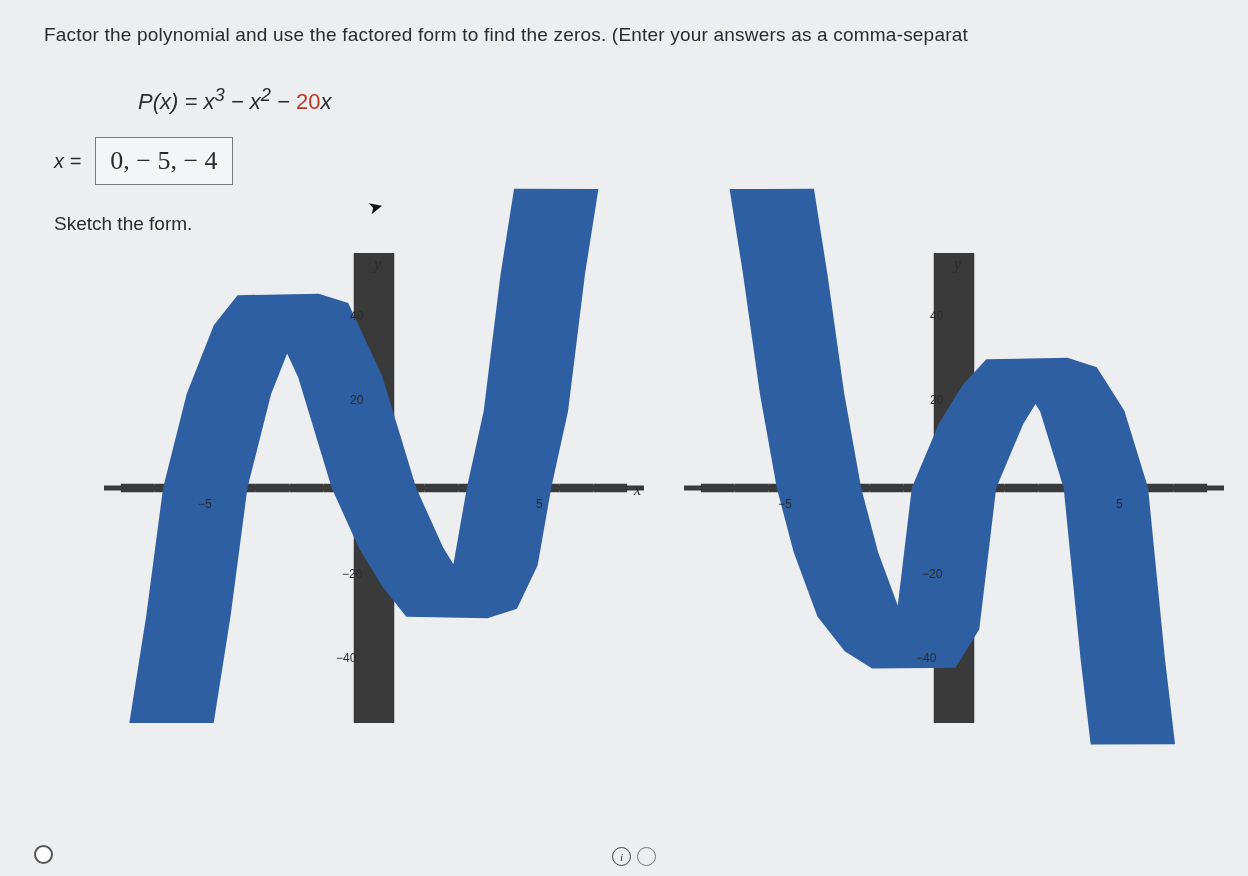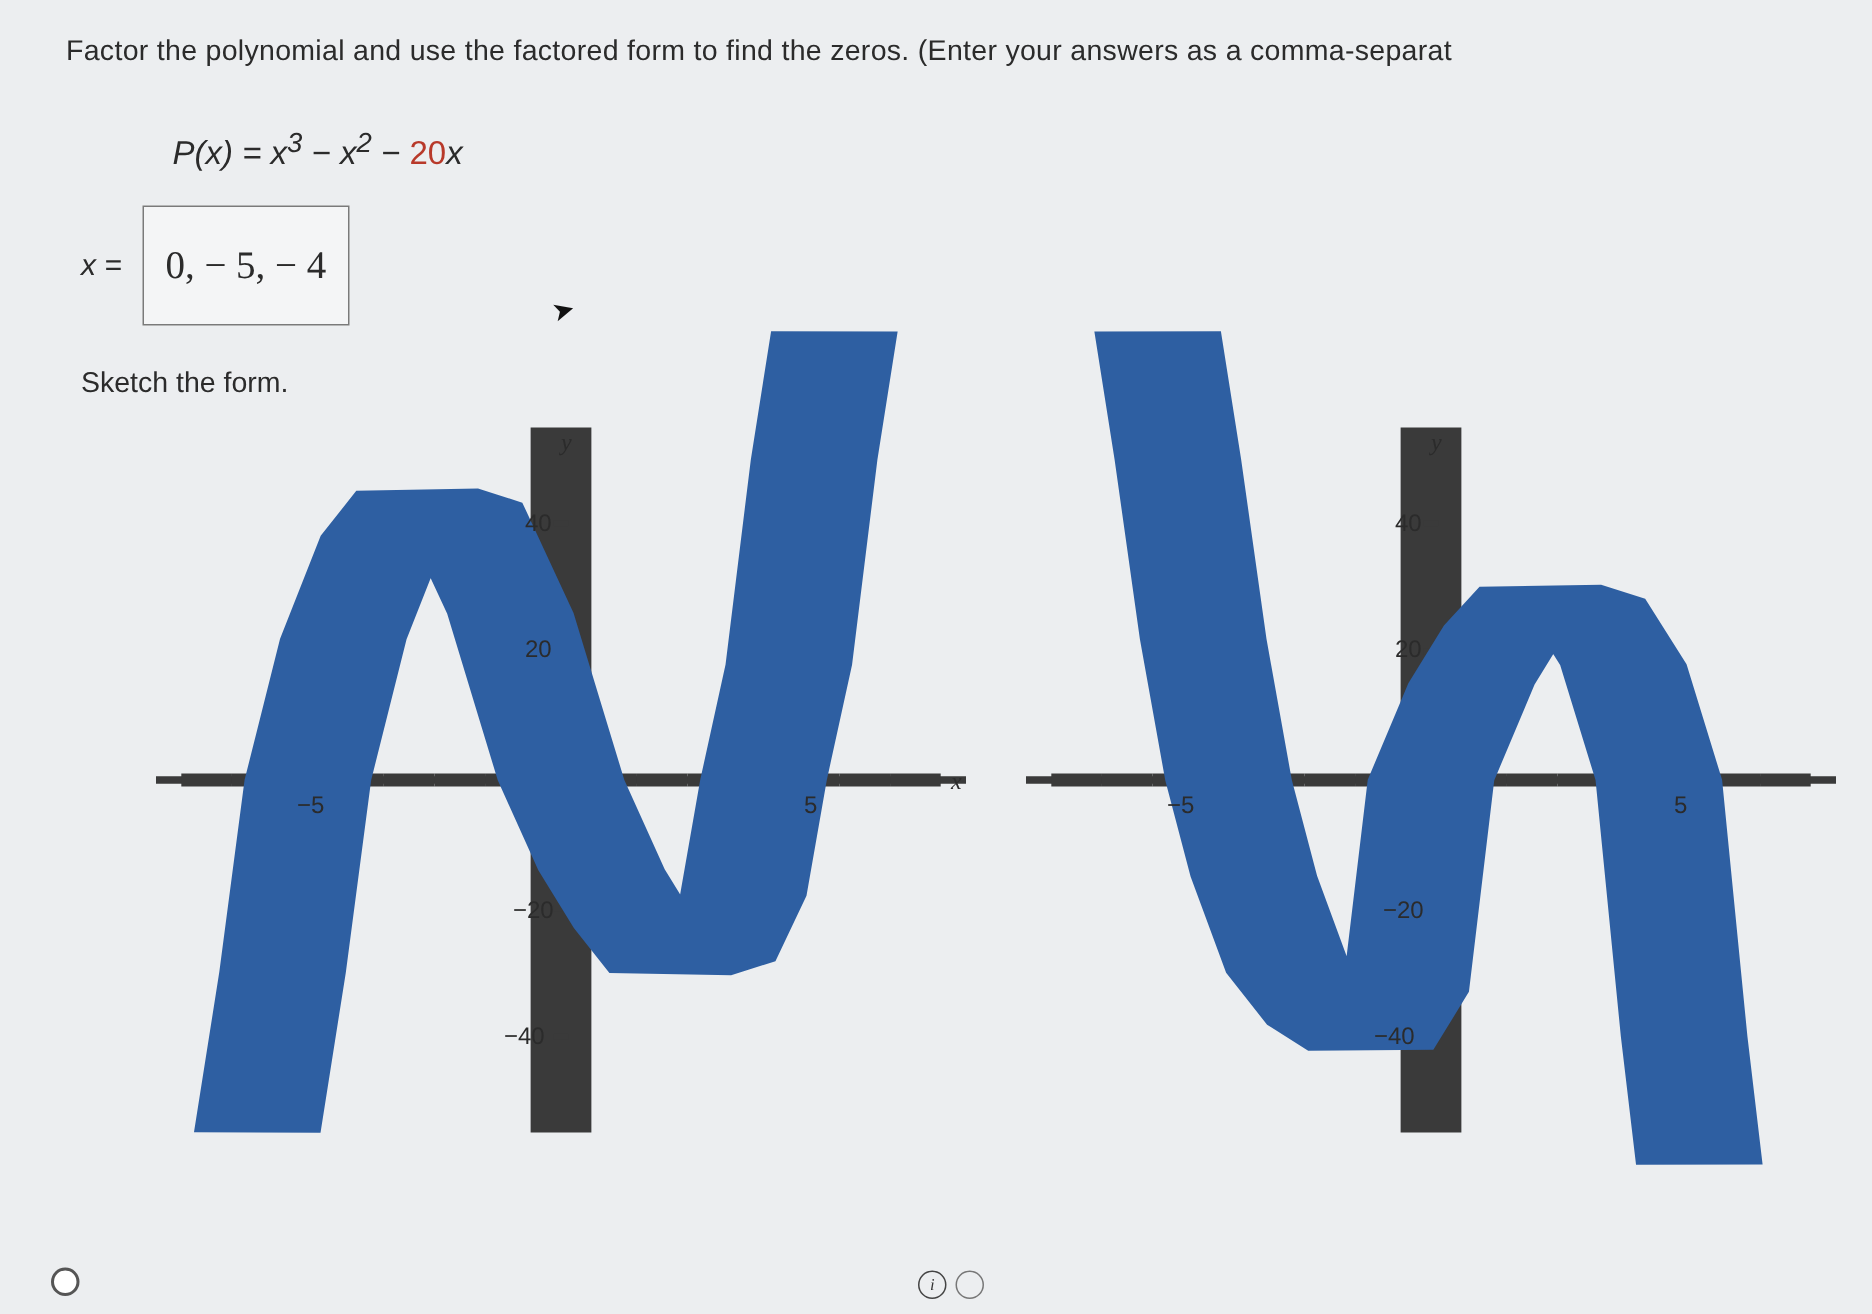--- a/index.html
+++ b/index.html
@@ -7,39 +7,39 @@
     width:1248px;
     height:876px;
     font-family:"Helvetica Neue",Arial,sans-serif;
     background:#eceef0;
     color:#2b2b2b;
     box-sizing:border-box;
     padding:24px 0 0 44px;
     position:relative;
   }
   .prompt{font-size:19px;letter-spacing:.2px;margin-bottom:38px}
-  .formula{font-style:italic;font-size:22px;margin-left:71px;margin-bottom:22px}
+  .formula{font-style:italic;font-size:22px;margin-left:94px;margin-bottom:22px}
   .formula .coeff{color:#b8392a;font-style:normal}
   .answer-row{display:flex;align-items:center;gap:14px;margin-left:10px;margin-bottom:28px}
   .answer-row .lhs{font-style:italic;font-size:20px}
   .answer-box{
     border:1px solid #7a7a7a;
-    padding:24px 14px;
+    padding:8px 14px;
     font-size:26px;
     font-family:"Times New Roman",serif;
     background:#f4f5f6;
   }
   .sub{font-size:19px;margin-left:10px;margin-bottom:18px}
   .charts{display:flex;gap:40px;margin-left:60px}
   .chart{position:relative;width:540px;height:470px}
   .chart svg{width:100%;height:100%;overflow:visible}
   .curve{stroke:#2e5fa2;stroke-width:2.5;fill:none}
   .axis{stroke:#3a3a3a;stroke-width:1.2}
   .tick{stroke:#3a3a3a;stroke-width:1}
-  .numlabel{font-size:16px;fill:#3a3a3a;font-family:"Helvetica Neue",Arial,sans-serif}
+  .numlabel{font-size:12px;fill:#3a3a3a;font-family:"Helvetica Neue",Arial,sans-serif}
   .radio{
     position:absolute;left:34px;bottom:12px;
     width:15px;height:15px;border:2px solid #555;border-radius:50%;
     background:#fff;
   }
   .help{
     position:absolute;left:612px;bottom:10px;
     display:flex;gap:6px;align-items:center;
   }
   .help-icon{

